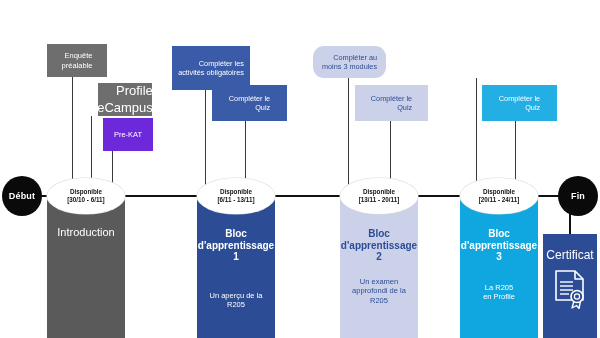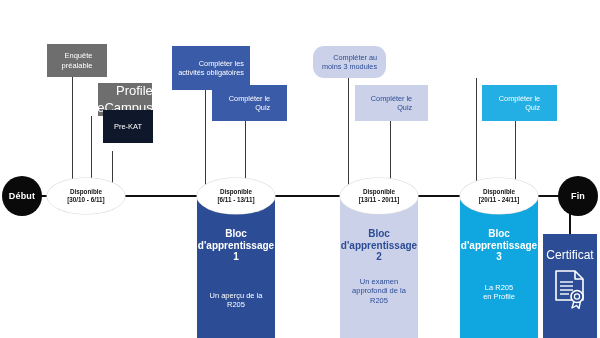--- a/index.html
+++ b/index.html
@@ -82,25 +82,29 @@
 préalable</span>
   </div>
   <div class="stem" style="left:72px;top:77px;height:112px;"></div>
 
   <div class="chip" style="left:78px;top:83px;width:54px;height:33px;background:#6E6E6E;color:#fff;font-size:13px;margin-left:20px;">
     <span style="white-space:pre-line;">Profile
 eCampus</span>
   </div>
   <div class="stem" style="left:91px;top:116px;height:73px;"></div>
 
-  <div class="chip" style="left:103px;top:110px;width:50px;height:33px;background:#0f172a;color:#fff;font-size:7.5px;">
+  <div class="chip" style="left:103px;top:118px;width:50px;height:33px;background:#6d28d9;color:#fff;font-size:7.5px;">
     <span style="white-space:pre-line;">Pre-KAT</span>
   </div>
   <div class="stem" style="left:112px;top:151px;height:38px;"></div>
 
+  <div class="bar" style="left:47px;top:196px;width:78px;height:142px;background:#5A5A5A;padding-top:30px;color:#ffffff;">
+    <div class="title" style="font-size:11px;font-weight:normal;">Introduction</div>
+    <div class="subtitle" style="font-size:7.5px;margin-top:26px;"></div>
+  </div>
 
   <div class="cap" style="left:47px;top:178px;width:78px;height:36px;">
     <div class="lbl" style="font-size:6.3px;">Disponible</div>
     <div class="rng" style="font-size:6.3px;">[30/10 - 6/11]</div>
   </div>
 
   <div class="chip" style="left:172px;top:46px;width:78px;height:44px;background:#3A5BA8;color:#fff;font-size:7.3px;">
     <span style="white-space:pre-line;">Compléter les
 activités obligatoires</span>
   </div>

